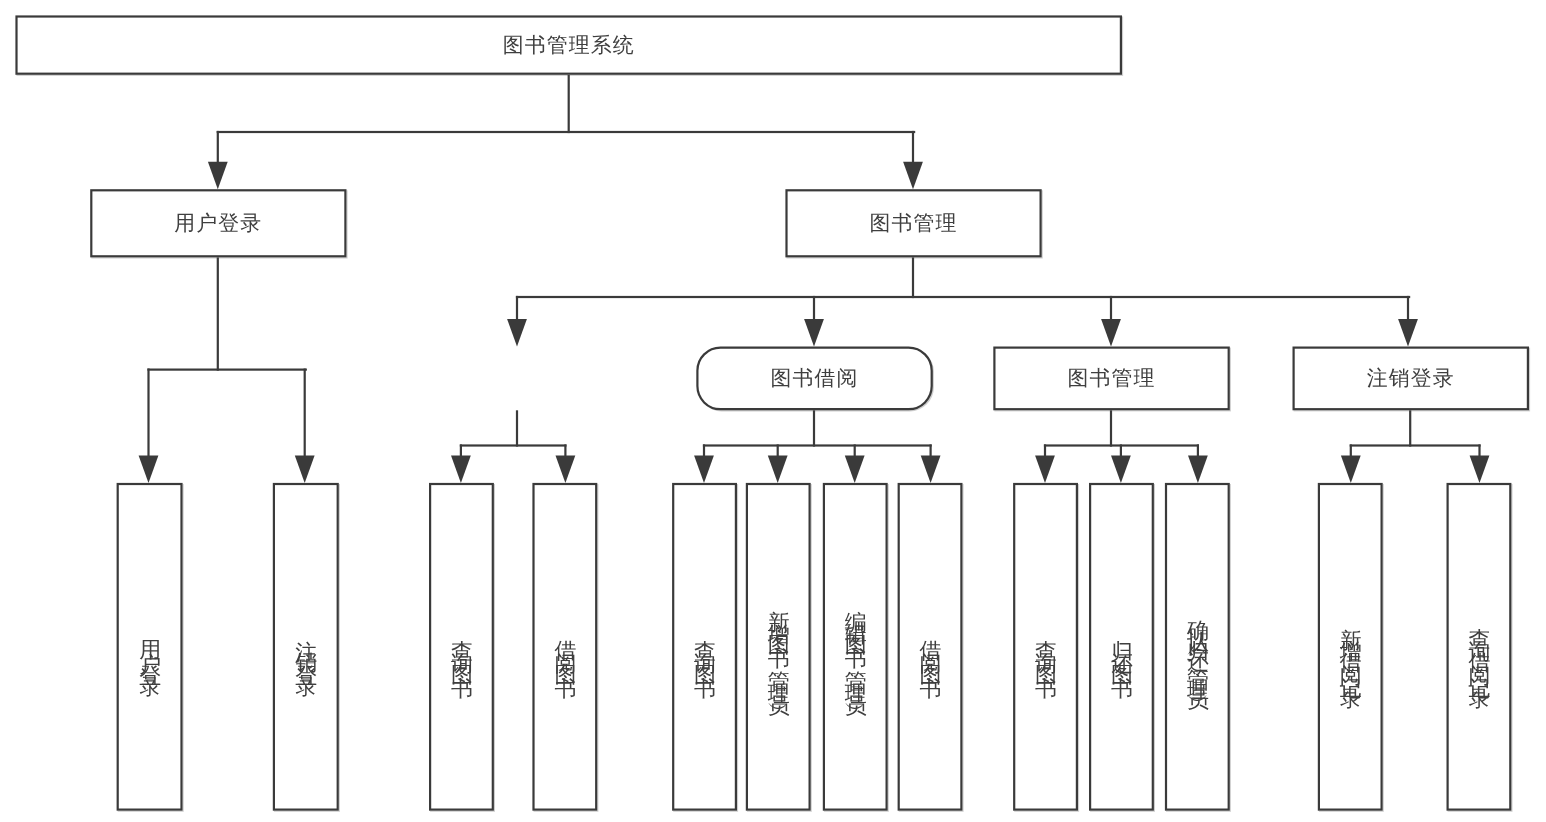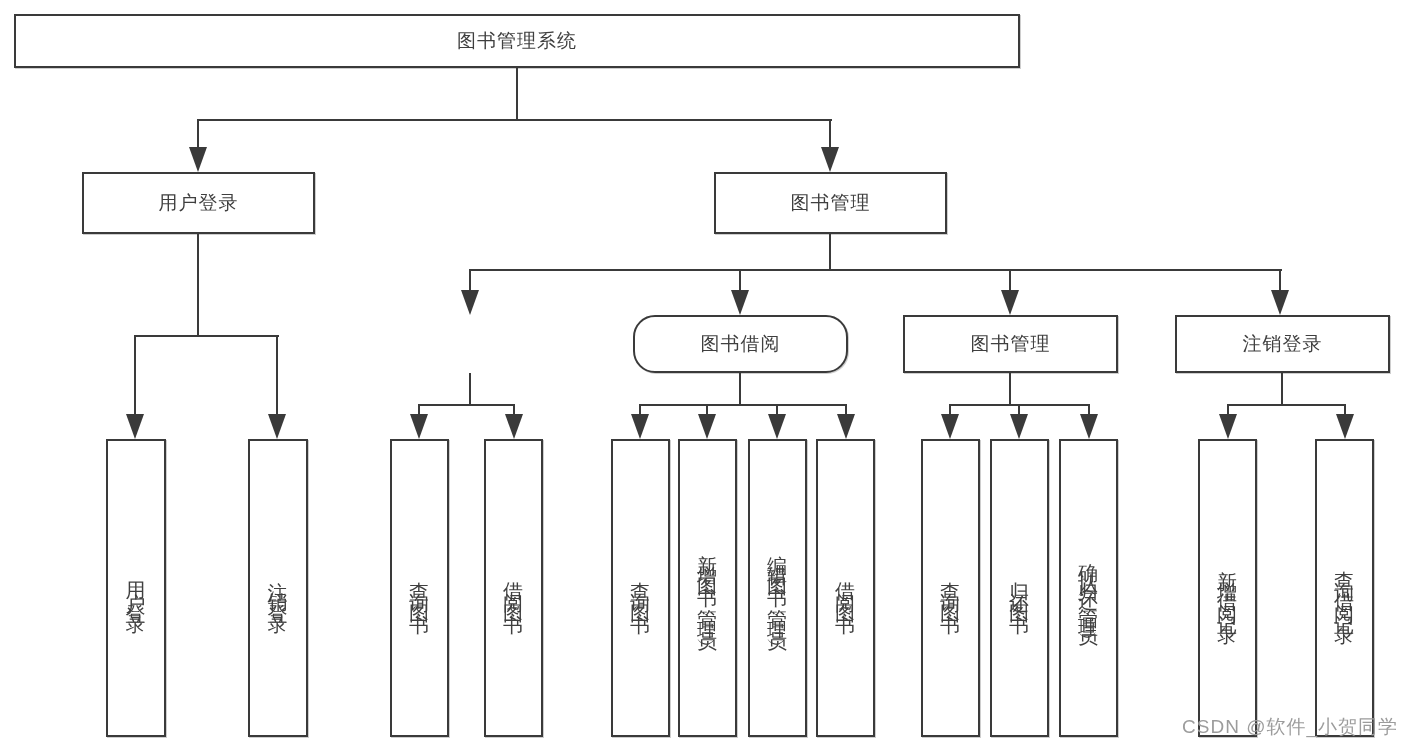--- a/index.html
+++ b/index.html
@@ -187,15 +187,14 @@
     <span class="vlabel" style="letter-spacing:9px;">确认归还（管理员）</span>
   </div>
 
   <div class="box" style="left:1198px; top:439px; width:59px; height:298px;">
     <span class="vlabel">新增借阅记录</span>
   </div>
   <div class="box" style="left:1315px; top:439px; width:59px; height:298px;">
     <span class="vlabel">查询借阅记录</span>
   </div>
 
-  <div class="watermark">CSDN @软件_小贺同学</div>
 
 </div>
 
 </body></html>

